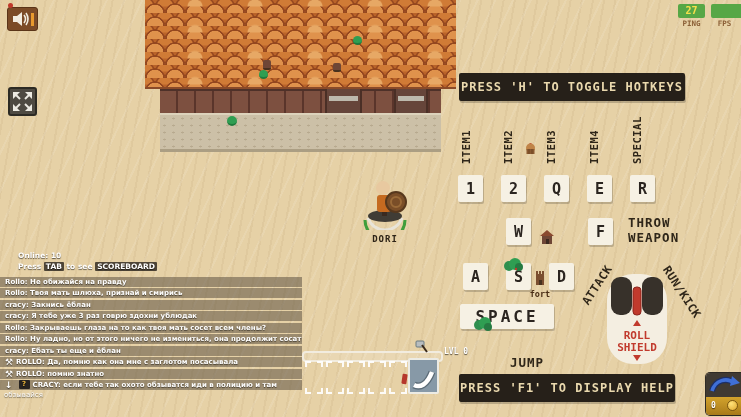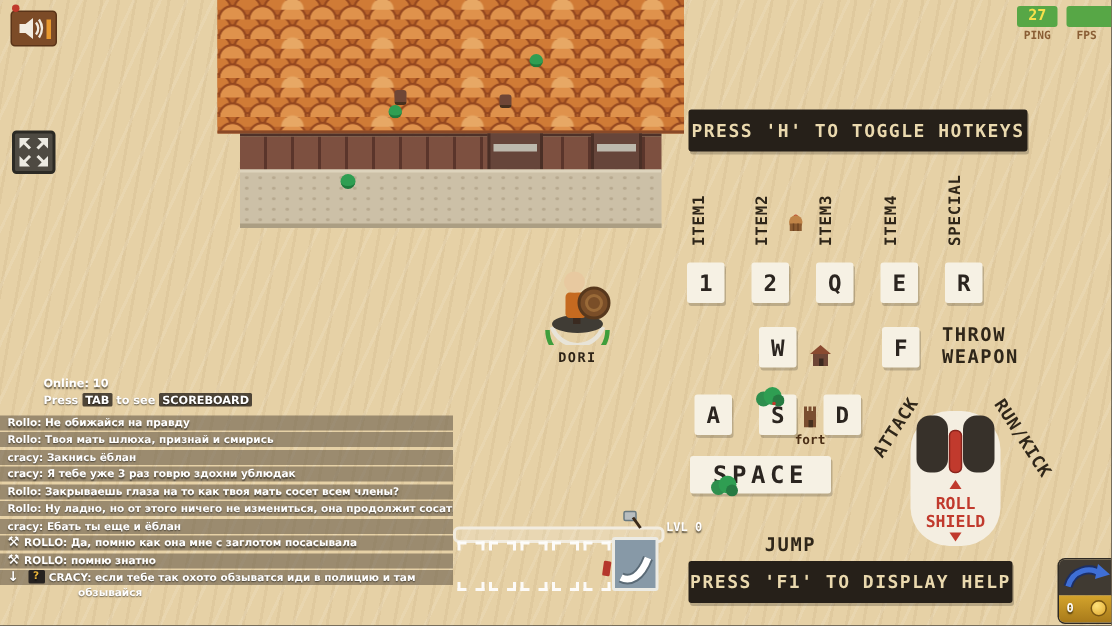--- a/index.html
+++ b/index.html
@@ -60,25 +60,25 @@
   .plabel{color:#2f2619;font-size:12.5px;letter-spacing:1px;}
   .dlabel{transform:translate(-50%,-50%) rotate(-57deg);font-size:11.5px;color:#2f2619;letter-spacing:0.5px;white-space:nowrap;}
   .dlabel.right{transform:translate(-50%,-50%) rotate(57deg);}
   .fort-label{font-size:8.5px;color:#4a2e16;text-align:center;}
 
   
   .crow{left:0;width:302px;height:10px;background:rgba(92,82,66,0.55);
         color:#fff;font-family:"DejaVu Sans", sans-serif;font-weight:bold;font-size:7px;line-height:10px;
         padding-left:5px;box-sizing:border-box;white-space:nowrap;overflow:hidden;
         text-shadow:0 1px 1px rgba(0,0,0,0.55);}
-  .cwrap{color:#fff;font-family:"DejaVu Sans", sans-serif;font-weight:bold;font-size:7px;text-shadow:0 1px 1px rgba(0,0,0,0.55);margin-left:48px;}
+  .cwrap{color:#fff;font-family:"DejaVu Sans", sans-serif;font-weight:normal;font-size:7px;text-shadow:0 1px 1px rgba(0,0,0,0.55);}
   .cico{display:inline-block;font-size:9px;margin-right:3px;vertical-align:top;}
   .qbadge{display:inline-block;width:11px;height:9px;background:#262220;color:#e8b33a;font-size:7px;line-height:9px;
           text-align:center;border-radius:1px;margin:0 3px;vertical-align:top;}
-  .online{color:#fff;font-family:"DejaVu Sans", sans-serif;font-weight:bold;font-size:7.5px;text-shadow:0 1px 1px rgba(0,0,0,0.6);margin-left:11px;}
+  .online{color:#fff;font-family:"DejaVu Sans", sans-serif;font-weight:bold;font-size:7.5px;text-shadow:0 1px 1px rgba(0,0,0,0.6);}
   .hintkey{background:rgba(40,34,28,0.8);padding:0 2px;border-radius:1px;}
 
   
   .slot{width:18px;height:33px;
     background:
       linear-gradient(#fff,#fff) top left/6px 2px no-repeat,
       linear-gradient(#fff,#fff) top left/2px 6px no-repeat,
       linear-gradient(#fff,#fff) top right/6px 2px no-repeat,
       linear-gradient(#fff,#fff) top right/2px 6px no-repeat,
       linear-gradient(#fff,#fff) bottom left/6px 2px no-repeat,

